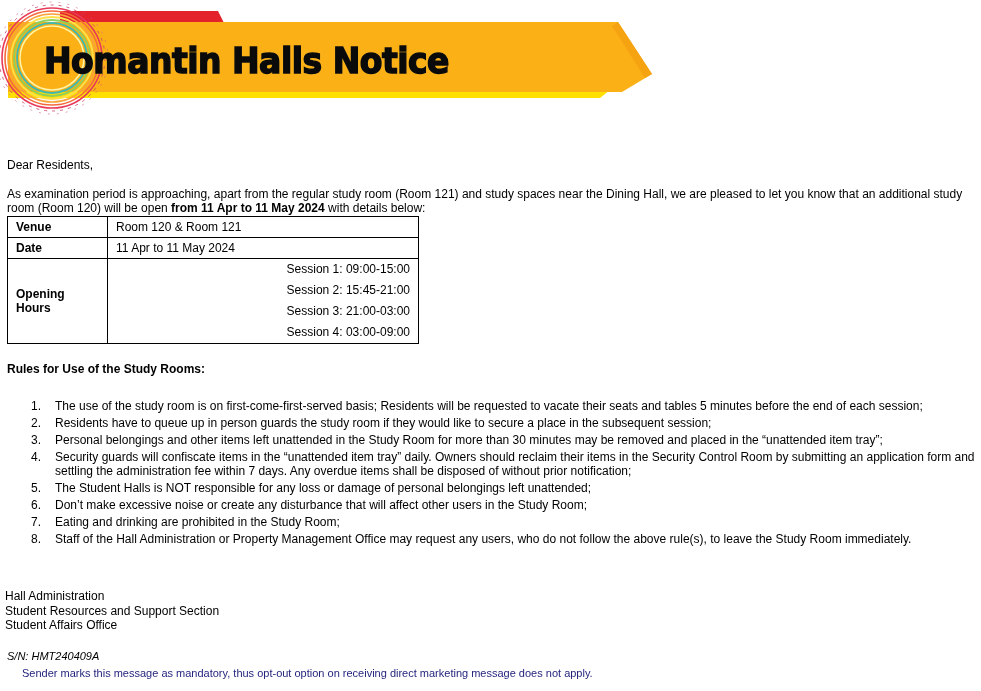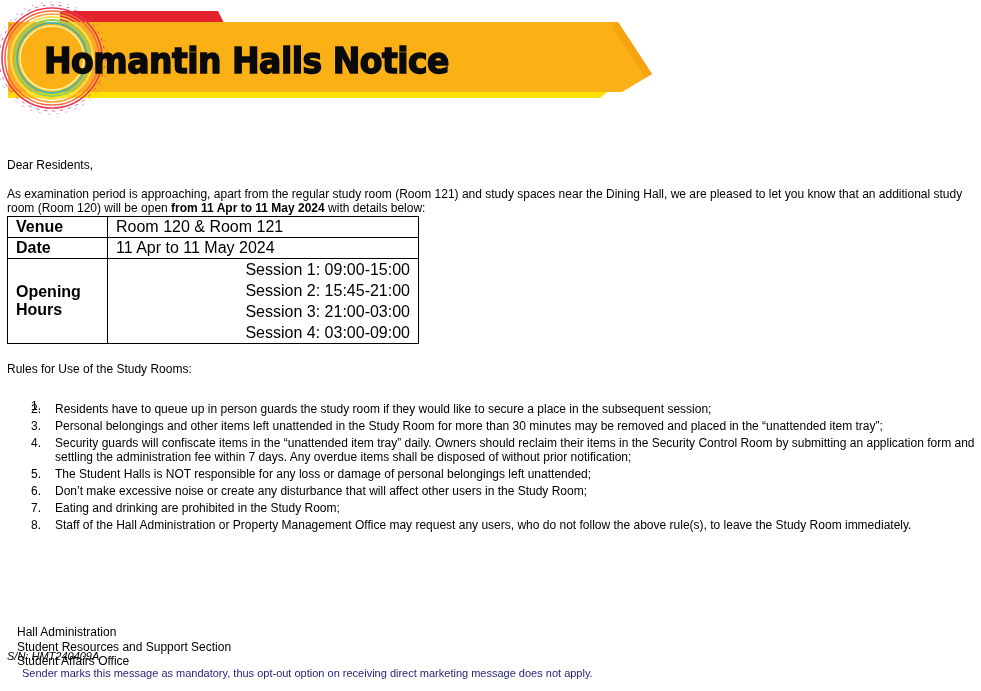--- a/index.html
+++ b/index.html
@@ -55,34 +55,34 @@
     left: 7px;
     top: 216px;
     width: 412px;
     border-collapse: collapse;
     border: 1px solid #000;
   }
   table.details td {
     border: 1px solid #000;
     padding: 0 8px;
     vertical-align: middle;
-    font-size: 16px;
+    font-size: 12px;
   }
   table.details td.label {
     width: 83px;
     font-weight: bold;
   }
   table.details tr.row-simple td { height: 20px; }
   .session { height: 21px; line-height: 21px; text-align: right; }
 
   .rules-heading {
     position: absolute;
     left: 7px;
     top: 362px;
-    font-weight: normal;
+    font-weight: bold;
   }
   ol.rules {
     position: absolute;
     left: 0;
     top: 399px;
     margin: 0;
     padding: 0;
     list-style: none;
     width: 981px;
   }
@@ -93,24 +93,23 @@
     margin-bottom: 3px;
     width: 920px;
   }
   ol.rules li .num {
     position: absolute;
     left: 31px;
     top: 0;
   }
   .signature {
     position: absolute;
-    left: 17px;
+    left: 5px;
     top: 589px;
     line-height: 14.5px;
-    margin-top: 36px;
   }
   .serial {
     position: absolute;
     left: 7px;
     top: 650px;
     font-style: italic;
     font-size: 11px;
   }
   .disclaimer {
     position: absolute;
@@ -175,21 +174,21 @@
       <div class="session">Session 3: 21:00-03:00</div>
       <div class="session">Session 4: 03:00-09:00</div>
     </td>
   </tr>
 </tbody>
   </table>
 
 <div class="rules-heading">Rules for Use of the Study Rooms:</div>
 
 <ol class="rules">
-  <li><span class="num">1.</span></li>
+  <li><span class="num">1.</span><span>The use of the study room is on first-come-first-served basis; Residents will be requested to vacate their seats and tables 5 minutes before the end of each session;</span></li>
   <li><span class="num">2.</span><span>Residents have to queue up in person guards the study room if they would like to secure a place in the subsequent session;</span></li>
   <li><span class="num">3.</span><span>Personal belongings and other items left unattended in the Study Room for more than 30 minutes may be removed and placed in the “unattended item tray”;</span></li>
   <li><span class="num">4.</span><span>Security guards will confiscate items in the “unattended item tray” daily. Owners should reclaim their items in the Security Control Room by submitting an application form and settling the administration fee within 7 days. Any overdue items shall be disposed of without prior notification;</span></li>
   <li><span class="num">5.</span><span>The Student Halls is NOT responsible for any loss or damage of personal belongings left unattended;</span></li>
   <li><span class="num">6.</span><span>Don’t make excessive noise or create any disturbance that will affect other users in the Study Room;</span></li>
   <li><span class="num">7.</span><span>Eating and drinking are prohibited in the Study Room;</span></li>
   <li><span class="num">8.</span><span>Staff of the Hall Administration or Property Management Office may request any users, who do not follow the above rule(s), to leave the Study Room immediately.</span></li>
 </ol>
 
 <div class="signature">

